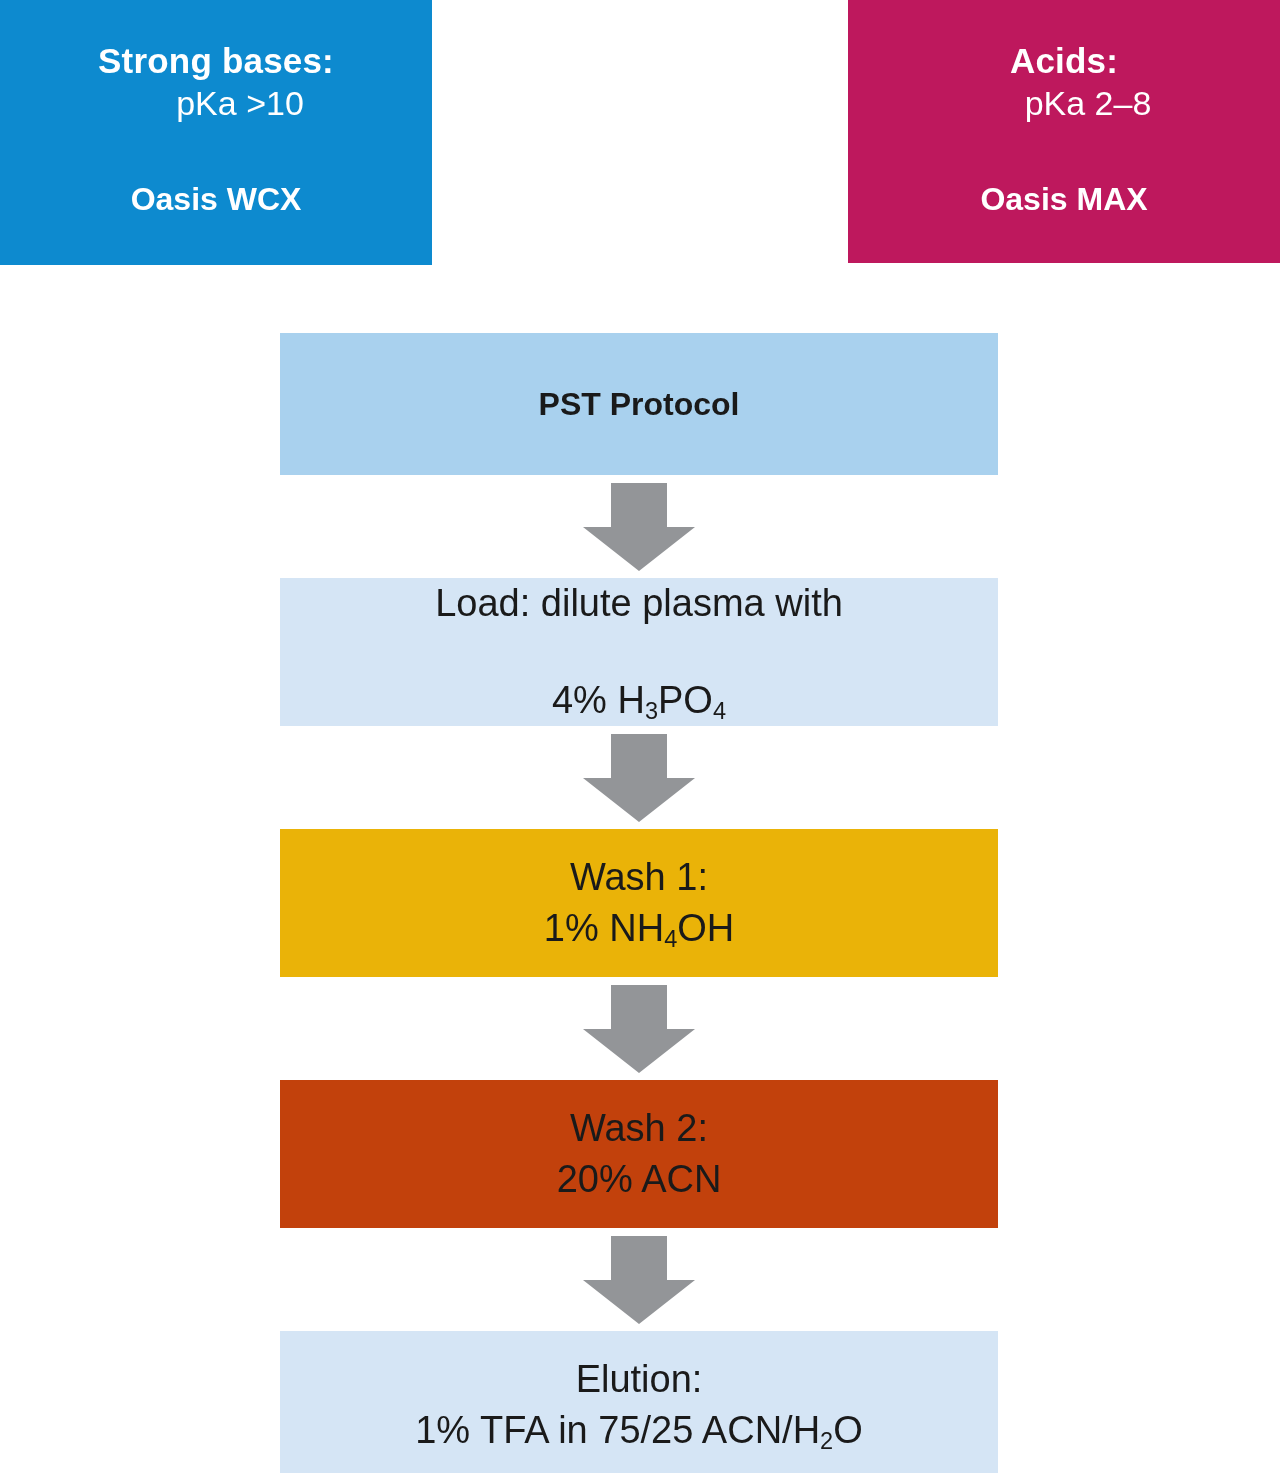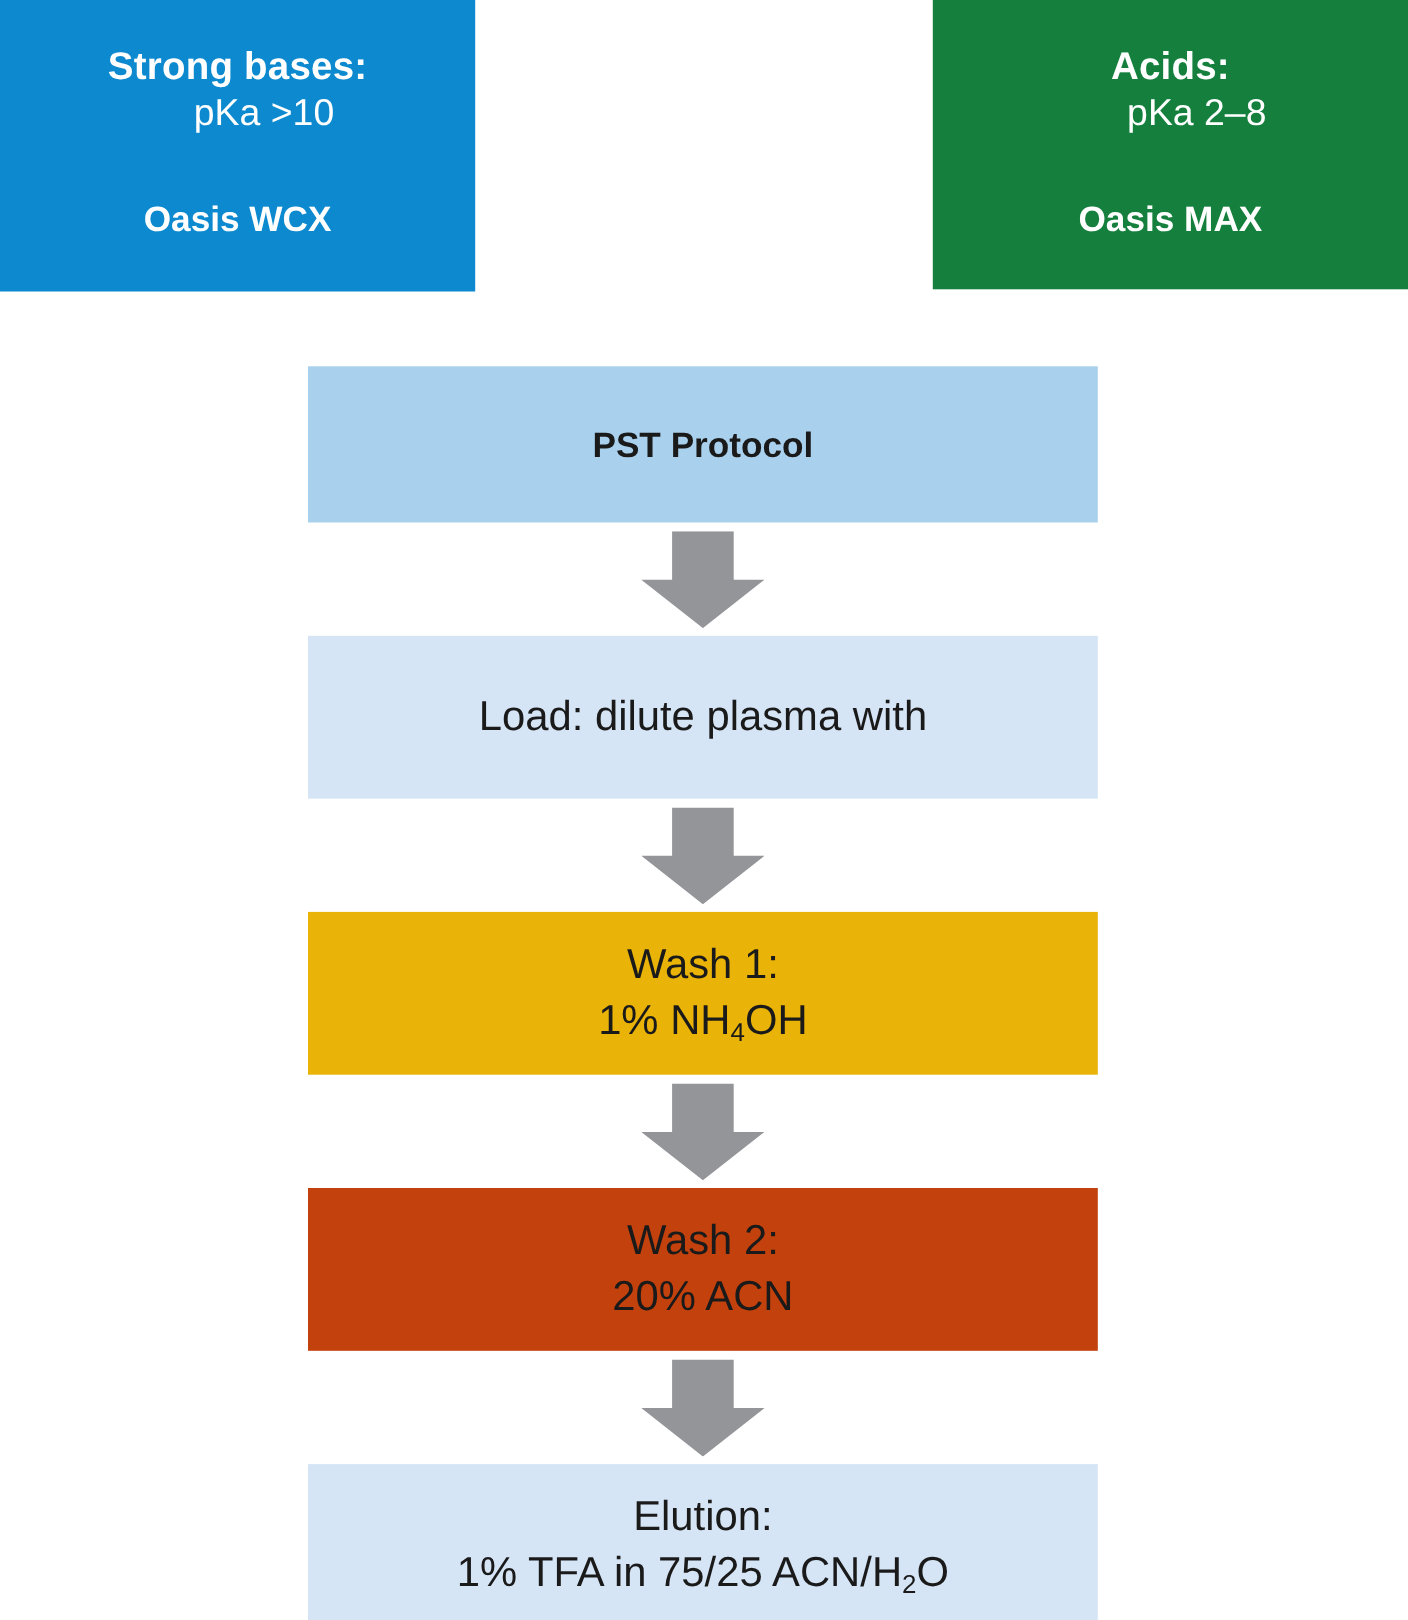--- a/index.html
+++ b/index.html
@@ -129,40 +129,41 @@
 <body>
 
 <div class="canvas">
 
   <div class="cat-card" id="card-bases" style="background: rgb(13, 138, 207);">
     <div class="cat-title">Strong bases:</div>
     <div class="cat-sub">pKa &gt;10</div>
     <div class="cat-product">Oasis WCX</div>
   </div>
 
-  <div class="cat-card" id="card-acids" style="background: #15803d;">
+  <div class="cat-card" id="card-acids" style="background: #be185d;">
     <div class="cat-title">Acids:</div>
     <div class="cat-sub">pKa 2–8</div>
     <div class="cat-product">Oasis MAX</div>
   </div>
 
   <div class="flow">
 
     <div class="step-box header" style="background: rgb(169, 209, 238);">
       <div class="line">PST Protocol</div>
     </div>
 
     <div class="arrow-wrap">
       <svg width="112" height="88" viewBox="0 0 112 88">
         <polygon points="28,0 84,0 84,44 112,44 56,88 0,44 28,44" fill="#939598"></polygon>
       </svg>
     </div>
 
-    <div class="step-box body" style="background: rgb(213, 229, 245);">
+    <div class="step-box body" style="background: rgb(213, 229, 245); justify-content: space-between;">
       <div class="line">Load: dilute plasma with</div>
+      <div class="line"><span>4% H</span><sub>3</sub><span>PO</span><sub>4</sub></div>
     </div>
 
     <div class="arrow-wrap">
       <svg width="112" height="88" viewBox="0 0 112 88">
         <polygon points="28,0 84,0 84,44 112,44 56,88 0,44 28,44" fill="#939598"></polygon>
       </svg>
     </div>
 
     <div class="step-box body" style="background: #eab308;">
       <div class="line">Wash 1:</div>

